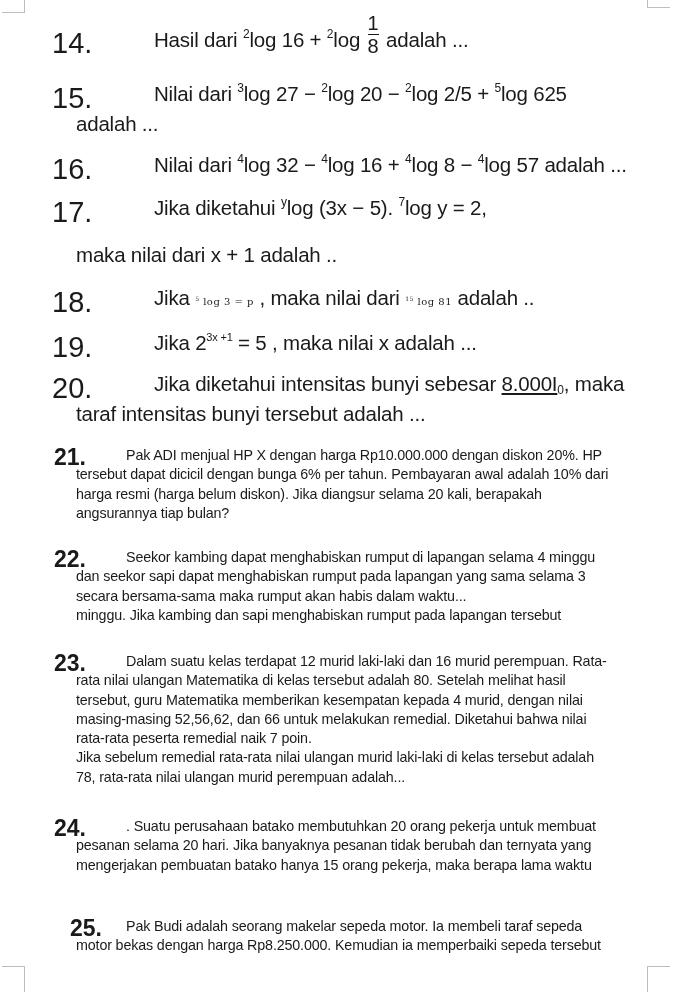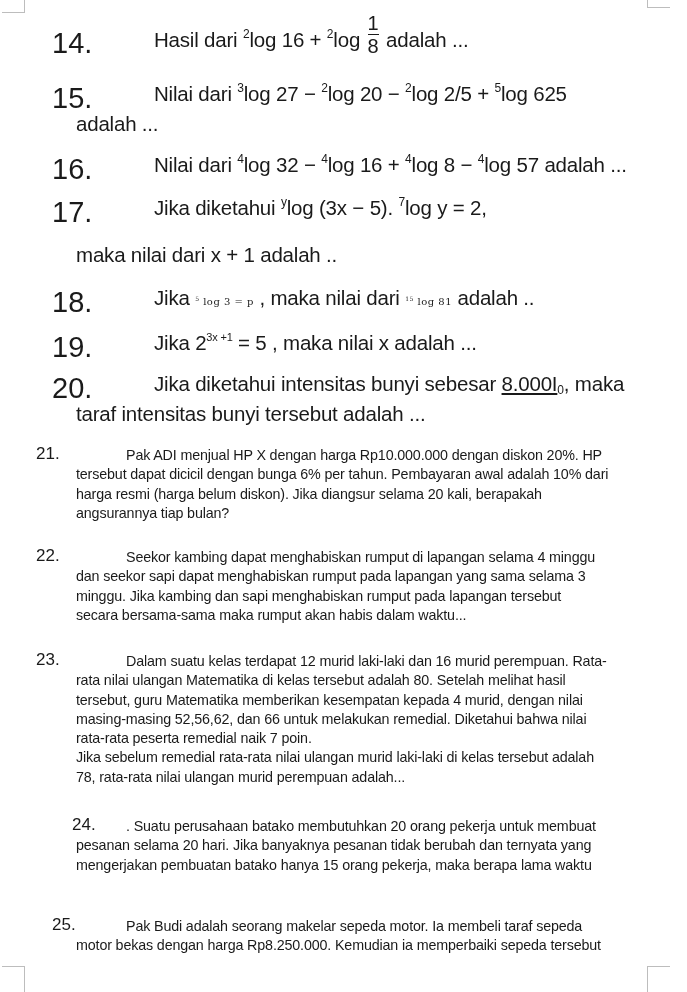--- a/index.html
+++ b/index.html
@@ -20,21 +20,21 @@
     .lg-cont { position: absolute; left: 76px; }
     sup { font-size: 12px; vertical-align: 9px; line-height: 0; }
     .frac { display: inline-block; vertical-align: middle; text-align: center; margin: 0 2px; line-height: 1; }
     .frac span { display: block; font-size: 20px; }
     .frac .bar { border-top: 1.5px solid #1a1a1a; margin: 1px 0 1px 0; height: 0; }
     .tiny { font-size: 10px; font-family: "DejaVu Serif", serif; letter-spacing: 0.5px; }
     .tiny sup { font-size: 6px; vertical-align: 4px; }
     .u { text-decoration: underline; }
     .sub0 { font-size: 12px; vertical-align: -3px; }
 
-    .num-md { position: absolute; left: 36px; font-size: 17px; }
+    .num-md { position: absolute; left: 54px; font-size: 23px; font-weight: bold; }
     .para { position: absolute; left: 76px; width: 580px; font-size: 14.3px; line-height: 19.3px; letter-spacing: -0.15px; }
     .para .first { display: block; text-indent: 50px; white-space: nowrap; }
     .para .line { display: block; white-space: nowrap; }
   </style>
 </head>
 <body>
 
 <div class="corner c-tl"></div>
 <div class="corner c-tr"></div>
 <div class="corner c-bl"></div>
@@ -86,40 +86,40 @@
     <span class="line">harga resmi (harga belum diskon). Jika diangsur selama 20 kali, berapakah</span>
     <span class="line">angsurannya tiap bulan?</span>
   </div>
 </div>
 
 <div class="q" style="top:548px;">
   <span class="num-md" style="top:-2px;">22.</span>
   <div class="para">
     <span class="first">Seekor kambing dapat menghabiskan rumput di lapangan selama 4 minggu</span>
     <span class="line">dan seekor sapi dapat menghabiskan rumput pada lapangan yang sama selama 3</span>
+    <span class="line">secara bersama-sama maka rumput akan habis dalam waktu...</span>
     <span class="line">minggu. Jika kambing dan sapi menghabiskan rumput pada lapangan tersebut</span>
-    <span class="line">secara bersama-sama maka rumput akan habis dalam waktu...</span>
   </div>
 </div>
 
 <div class="q" style="top:652px;">
   <span class="num-md" style="top:-2px;">23.</span>
   <div class="para">
     <span class="first">Dalam suatu kelas terdapat 12 murid laki-laki dan 16 murid perempuan. Rata-</span>
     <span class="line">rata nilai ulangan Matematika di kelas tersebut adalah 80. Setelah melihat hasil</span>
     <span class="line">tersebut, guru Matematika memberikan kesempatan kepada 4 murid, dengan nilai</span>
     <span class="line">masing-masing 52,56,62, dan 66 untuk melakukan remedial. Diketahui bahwa nilai</span>
     <span class="line">rata-rata peserta remedial naik 7 poin.</span>
     <span class="line">Jika sebelum remedial rata-rata nilai ulangan murid laki-laki di kelas tersebut adalah</span>
     <span class="line">78, rata-rata nilai ulangan murid perempuan adalah...</span>
   </div>
 </div>
 
 <div class="q" style="top:817px;">
-  <span class="num-md" style="top:-2px;margin-left:36px;">24.</span>
+  <span class="num-md" style="top:-2px;">24.</span>
   <div class="para">
     <span class="first">. Suatu perusahaan batako membutuhkan 20 orang pekerja untuk membuat</span>
     <span class="line">pesanan selama 20 hari. Jika banyaknya pesanan tidak berubah dan ternyata yang</span>
     <span class="line">mengerjakan pembuatan batako hanya 15 orang pekerja, maka berapa lama waktu</span>
   </div>
 </div>
 
 <div class="q" style="top:917px;">
   <span class="num-md" style="top:-2px;margin-left:16px;">25.</span>
   <div class="para">

